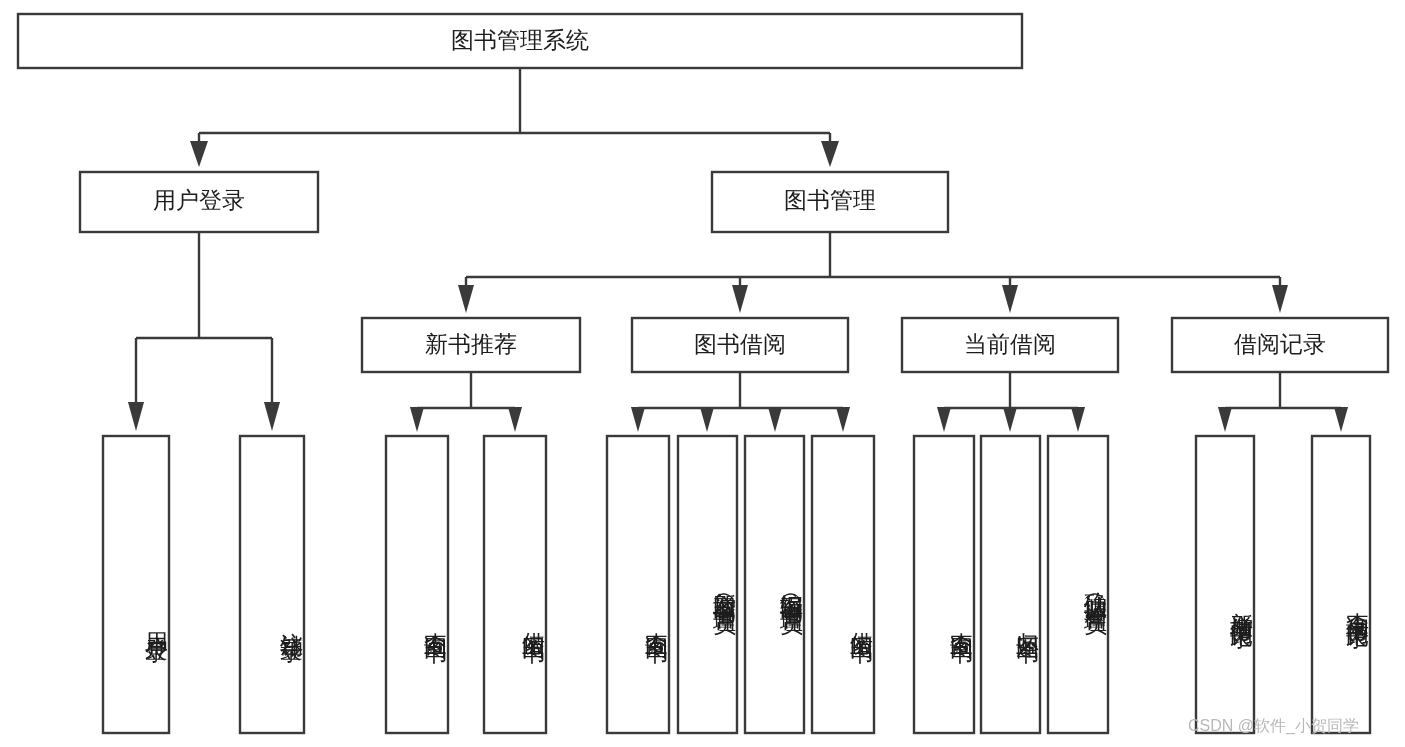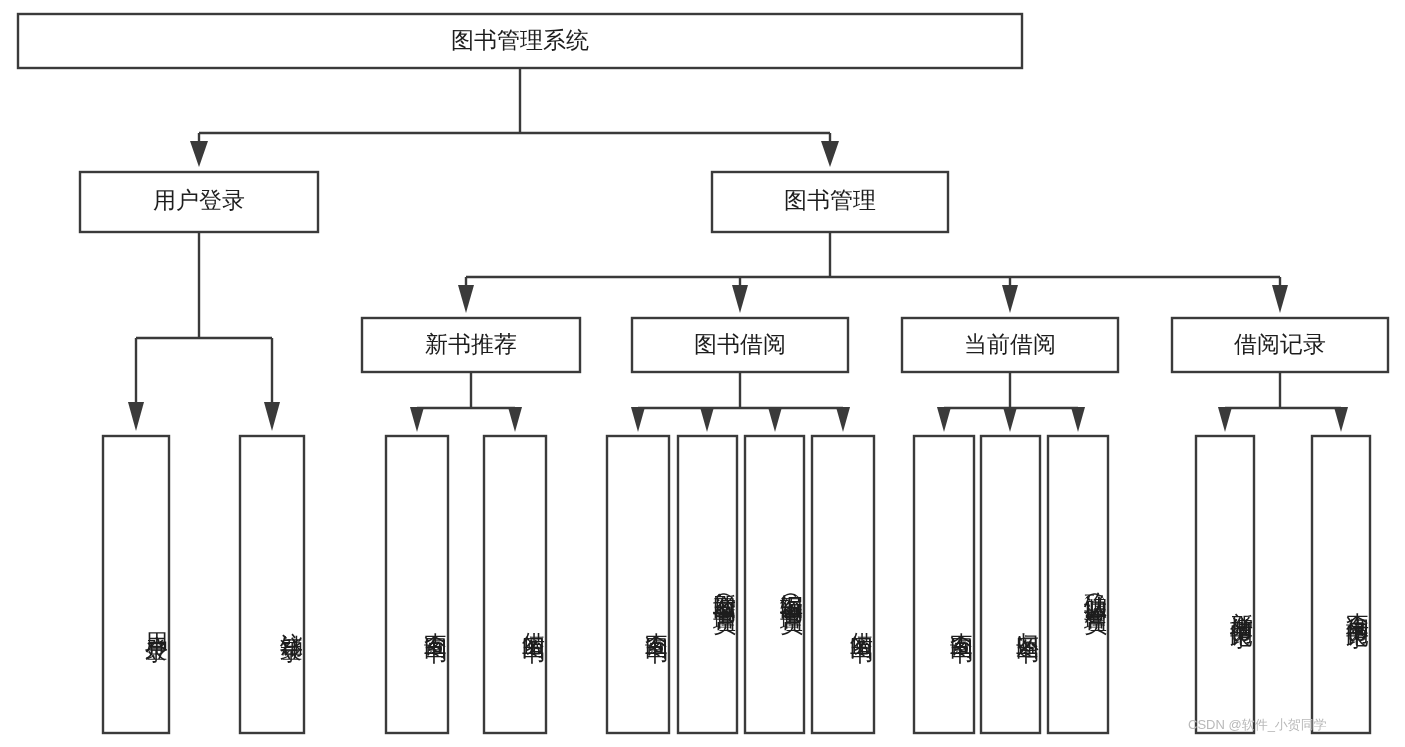--- a/index.html
+++ b/index.html
@@ -60,21 +60,21 @@
     letter-spacing: 3px;
     white-space: nowrap;
     display: flex;
     align-items: flex-start;
     justify-content: center;
     user-select: none;
   }
   .watermark {
     position: absolute;
     font-family: "Liberation Sans", "DejaVu Sans", sans-serif;
-    font-size: 13px;
+    font-size: 16px;
     color: #b9b9b9;
     white-space: nowrap;
     user-select: none;
   }
 </style>
 </head>
 <body>
 
 <div id="diagram-root">
 

